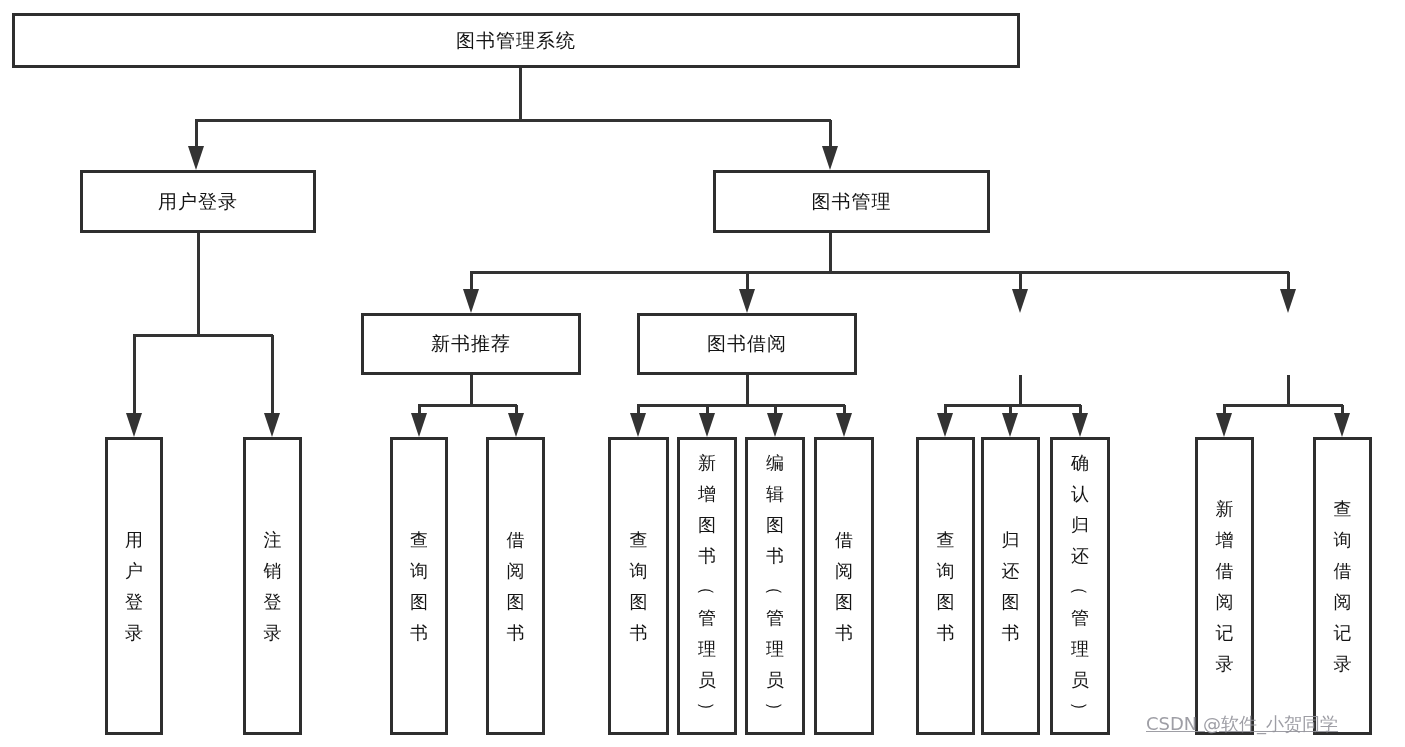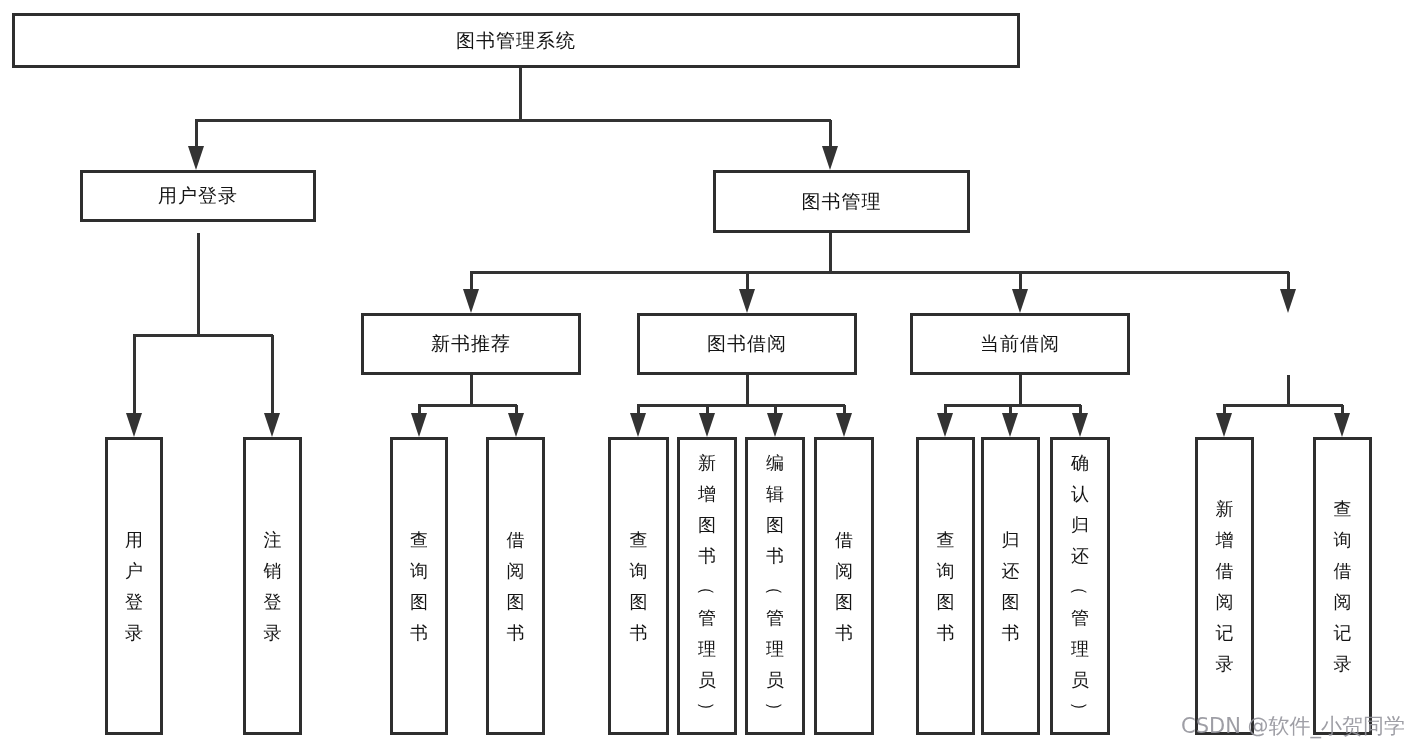--- a/index.html
+++ b/index.html
@@ -21,48 +21,45 @@
   .vchar.paren{transform:rotate(90deg);}
   .hline,.vline{position:absolute;background:#333333;z-index:1;}
   .hline{height:3px;}
   .vline{width:3px;}
   .arrow{
     position:absolute;width:0;height:0;z-index:1;
     border-left:8px solid transparent;border-right:8px solid transparent;
     border-top:24px solid #333333;
   }
   .watermark{
-    position:absolute;left:1181px;top:712px;z-index:5;
-    font-size:21px;color:rgba(148,148,155,0.9);white-space:nowrap;
+    position:absolute;left:1146px;top:712px;z-index:5;
+    font-size:18px;color:rgba(148,148,155,0.9);white-space:nowrap;text-decoration:underline;
   }
 </style>
 </head>
 <body>
 
 <div class="canvas">
 
   <div class="box" style="left:12px;top:13px;width:1008px;height:55px;">
     <span>图书管理系统</span>
   </div>
 
-  <div class="box" style="left:80px;top:170px;width:236px;height:52px;text-align:right;">
+  <div class="box" style="left:80px;top:170px;width:236px;height:63px;text-align:right;">
     <span>用户登录</span>
   </div>
-  <div class="box" style="left:713px;top:170px;width:257px;height:63px;">
+  <div class="box" style="left:713px;top:170px;width:277px;height:63px;">
     <span>图书管理</span>
   </div>
 
   <div class="box" style="left:637px;top:313px;width:220px;height:62px;">
     <span>图书借阅</span>
   </div>
   <div class="box" style="left:361px;top:313px;width:220px;height:62px;">
     <span>新书推荐</span>
-  </div>
-  <div class="box" style="left:910px;top:313px;width:220px;height:62px;">
-    <span>当前借阅</span>
   </div>
 
   <div class="box leaf" style="left:105px;top:437px;width:58px;height:298px;">
     <span class="vlabel">
         <span class="vchar">用</span>
         <span class="vchar">户</span>
         <span class="vchar">登</span>
         <span class="vchar">录</span>
       </span>
   </div>

